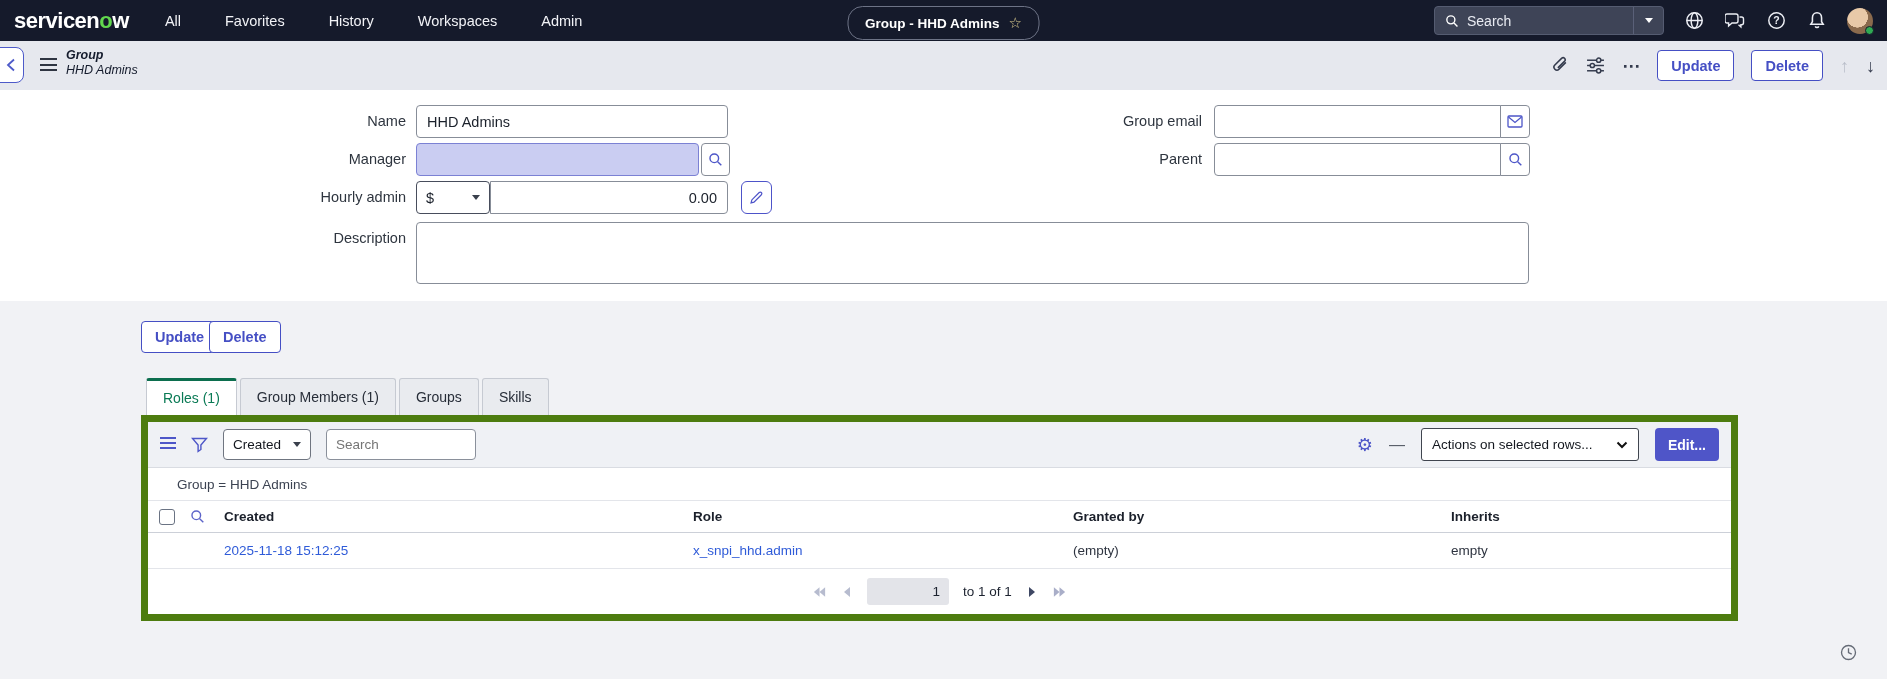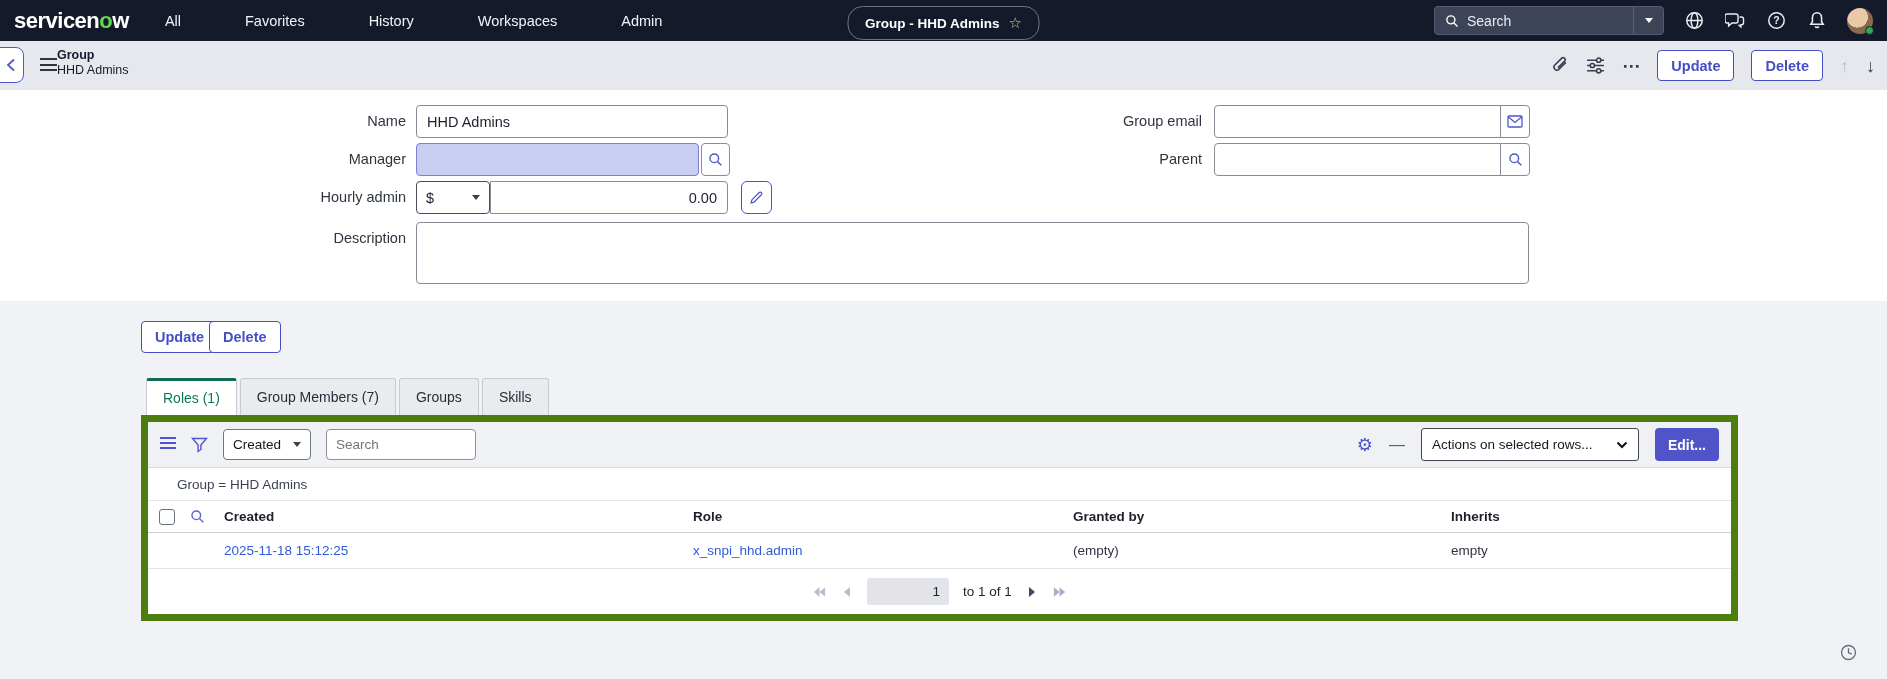--- a/index.html
+++ b/index.html
@@ -2,41 +2,41 @@
 <html><head>
 <meta charset="utf-8">
 <style>
   * { margin:0; padding:0; box-sizing:border-box; }
   html,body { width:1887px; height:679px; overflow:hidden; font-family:"Liberation Sans",sans-serif; background:#f1f2f5; }
 
   
   .top-header { height:41px; background:#151a2b; display:flex; align-items:center; padding:0 14px; position:relative; }
   .logo { font-size:22px; font-weight:700; color:#fff; letter-spacing:-0.5px; }
   .logo .o { color:#62d84e; }
-  .top-nav { display:flex; gap:64px; margin-left:36px; }
+  .top-nav { display:flex; gap:44px; margin-left:36px; }
   .top-nav span { color:#f2f3f7; font-size:14.5px; cursor:pointer; }
   .ctx-pill { position:absolute; left:50%; transform:translateX(-50%); top:6px; height:29px; border:1px solid #6d7386; border-radius:15px; display:flex; align-items:center; gap:9px; padding:16px 17px; cursor:pointer; }
   .ctx-pill .lbl { color:#fff; font-size:13.5px; font-weight:600; }
   .ctx-pill .star { color:#d8c98c; font-size:15px; }
   .hdr-right { margin-left:auto; display:flex; align-items:center; gap:19px; }
   .searchbox { display:flex; height:29px; background:#3e4457; border:1px solid #555c71; border-radius:4px; overflow:hidden; }
   .searchbox .main { width:198px; display:flex; align-items:center; gap:8px; padding:0 10px; cursor:text; }
   .searchbox .main span { color:#e9ebf2; font-size:14px; }
   .searchbox .caret-seg { width:30px; border-left:1px solid #5a6078; display:flex; align-items:center; justify-content:center; cursor:pointer; }
   .tri-dn-w { width:0; height:0; border-left:4.5px solid transparent; border-right:4.5px solid transparent; border-top:5.5px solid #fff; }
   .hdr-icon { width:22px; height:22px; display:flex; align-items:center; justify-content:center; cursor:pointer; }
   .avatar { width:26px; height:26px; border-radius:50%; background:radial-gradient(circle at 40% 35%, #e8c9a8 0 45%, #8a6a4d 46% 100%); position:relative; cursor:pointer; }
   .avatar .dot { position:absolute; right:-1px; bottom:-1px; width:9px; height:9px; background:#2faa53; border:1.5px solid #151a2b; border-radius:50%; }
 
   
   .record-bar { height:49px; background:#e6e8ee; position:relative; }
   .back-btn { position:absolute; left:-8px; top:6px; width:32px; height:36px; background:#fff; border:1px solid #4d5ac9; border-radius:8px; display:flex; align-items:center; justify-content:center; padding-left:6px; cursor:pointer; }
   .rb-burger { position:absolute; left:40px; top:17px; width:17px; cursor:pointer; }
   .rb-burger i { display:block; height:2px; background:#2f3542; margin-bottom:3.5px; }
-  .rb-title { position:absolute; left:57px; top:7px; line-height:15px; color:#141b2c; }
+  .rb-title { position:absolute; left:66px; top:7px; line-height:15px; color:#141b2c;font-style:italic; }
   .rb-title .t1 { font-size:12.5px; font-weight:700; }
   .rb-title .t2 { font-size:12.5px; }
   .rb-right { position:absolute; right:12px; top:0; height:100%; display:flex; align-items:center; gap:17px; }
   .glyph-btn { font-size:18px; color:#343b4d; cursor:pointer; line-height:1; }
   .glyph-dim { color:#b9bec9; }
   .btn-outline { height:31px; padding:0 13px; background:#fff; border:1px solid #454fc4; border-radius:4px; color:#454fc4; font-size:14.5px; font-weight:600; cursor:pointer; font-family:"Liberation Sans",sans-serif; }
 
   
   .form-area { height:211px; background:#fff; position:relative; }
   .form-label { position:absolute; width:190px; text-align:right; font-size:14.5px; color:#2e353f; line-height:33px; }
@@ -226,21 +226,21 @@
       </svg>
   </div>
 </div>
 
 <div class="lower">
   <button class="btn-outline" style="position:absolute; left:141px; top:20px; height:32px;">Update</button>
   <button class="btn-outline" style="position:absolute; left:209px; top:20px; height:32px;">Delete</button>
 
   <div class="tabstrip">
     <div class="tab active">Roles (1)</div>
-    <div class="tab">Group Members (7)</div>
+    <div class="tab">Group Members (1)</div>
     <div class="tab">Groups</div>
     <div class="tab">Skills</div>
   </div>
 
   <div class="card">
     <div class="toolbar">
       <div class="tb-burger">
           <i></i>
           <i></i>
           <i></i>

